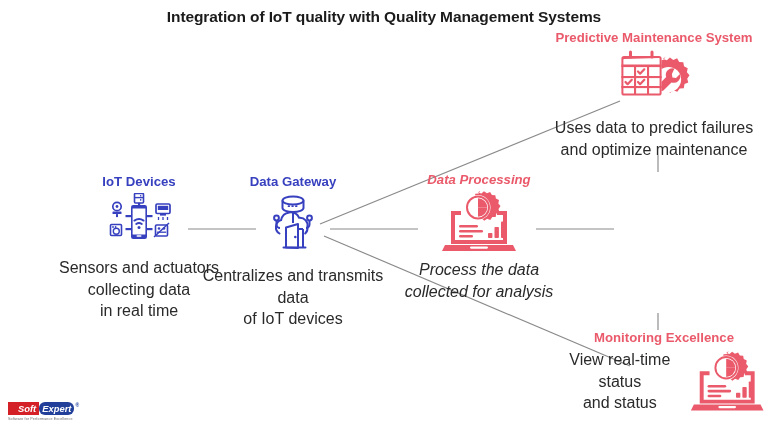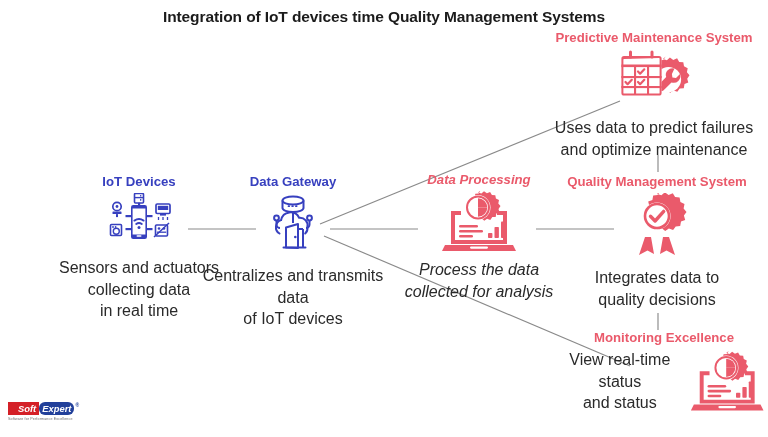--- a/index.html
+++ b/index.html
@@ -140,21 +140,21 @@
     white-space: nowrap;
     transform: scaleY(1.1);
     transform-origin: left top;
   }
 </style>
 </head>
 <body>
 
 <div id="stage">
 
-  <div class="page-title">Integration of IoT devices time Quality Management Systems</div>
+  <div class="page-title">Integration of IoT quality with Quality Management Systems</div>
 
   <svg id="connectors" viewBox="0 0 768 437" width="768" height="437">
     <g stroke="#8a8a8a" stroke-width="1.15" fill="none">
 
       <line x1="188" y1="229" x2="256" y2="229"></line>
 
       <line x1="330" y1="229" x2="418" y2="229"></line>
 
       <line x1="536" y1="229" x2="614" y2="229"></line>
 
@@ -277,38 +277,20 @@
         <circle cx="41" cy="16.5" r="11" fill="none" stroke="#ea5a6b" stroke-width="2"></circle>
 
         <path d="M41 16.5V7.2a9.3 9.3 0 0 1 9.3 9.3z"></path>
         <path d="M41 16.5h9.3a9.3 9.3 0 0 1 -9.3 9.3z"></path>
       </g>
     </svg>
     <div class="node-desc">Process the data
 collected for analysis</div>
   </div>
 
-  <div class="node" id="node-qms">
-    <div class="node-label red">Quality Management System</div>
-    <svg class="node-icon" width="64" height="66" viewBox="0 0 64 66">
-      <g fill="#ea5a6b">
-
-        <path d="M20 44l-6 18 8.5-4.5 6.5 3.5-3-17z"></path>
-        <path d="M44 44l6 18-8.5-4.5-6.5 3.5 3-17z"></path>
-
-        <path d="M32 1l4.4 1.3 3.4-3 3.8 2.6 4.2-1.7 2.3 3.9 4.5.4 .8 4.5 4.1 2-.9 4.4 2.9 3.5-2.6 3.7 1.3 4.3-4.2 1.7-.8 4.5-4.5.3-2.6 3.7-4.2-1.6-3.7 2.6-3.4-2.9-4.3 1-1.9-4.1-4.5-.9-.3-4.5-3.7-2.6 1.7-4.2-2.5-3.7 3-3.3-1.1-4.4 4.2-1.6 .8-4.5 4.5-.4 2.4-3.8z"></path>
-        <circle cx="32" cy="23" r="13.6" fill="#ffffff"></circle>
-        <circle cx="32" cy="23" r="12" fill="none" stroke="#ea5a6b" stroke-width="2.6"></circle>
-
-        <path d="M25.5 23.2l4.6 4.8 8.6-9.6" fill="none" stroke="#ea5a6b" stroke-width="3.4" stroke-linecap="round" stroke-linejoin="round"></path>
-      </g>
-    </svg>
-    <div class="node-desc">Integrates data to
-quality decisions</div>
-  </div>
 
   <div class="node" id="node-predictive">
     <div class="node-label red">Predictive Maintenance System</div>
     <svg class="node-icon" width="72" height="62" viewBox="0 0 72 62">
       <g fill="#ea5a6b">
 
         <path d="M45 10l3.9 1.2 3-2.7 3.4 2.4 3.8-1.6 2.1 3.6 4.1.3 .7 4.1 3.7 1.9-.8 4 2.6 3.1-2.3 3.4 1.1 3.9-3.8 1.5-.7 4.1-4.1.3-2.4 3.3-3.8-1.4-3.3 2.4-3.1-2.6-3.9 .9-1.7-3.7-4.1-.8-.3-4.1-3.3-2.4 1.5-3.8-2.2-3.4 2.7-3-1-4 3.8-1.5 .7-4.1 4.1-.3 2.2-3.4z"></path>
         <circle cx="50.5" cy="30.5" r="12.6" fill="#ffffff"></circle>
 
         <path d="M56.5 19.6a6.6 6.6 0 0 0 -8.3 8.5l-7.6 7.6a2.6 2.6 0 0 0 0 3.7l1.6 1.6a2.6 2.6 0 0 0 3.7 0l7.6-7.6a6.6 6.6 0 0 0 8.5-8.3l-4 4-3.6-.5-.5-3.6z"></path>

